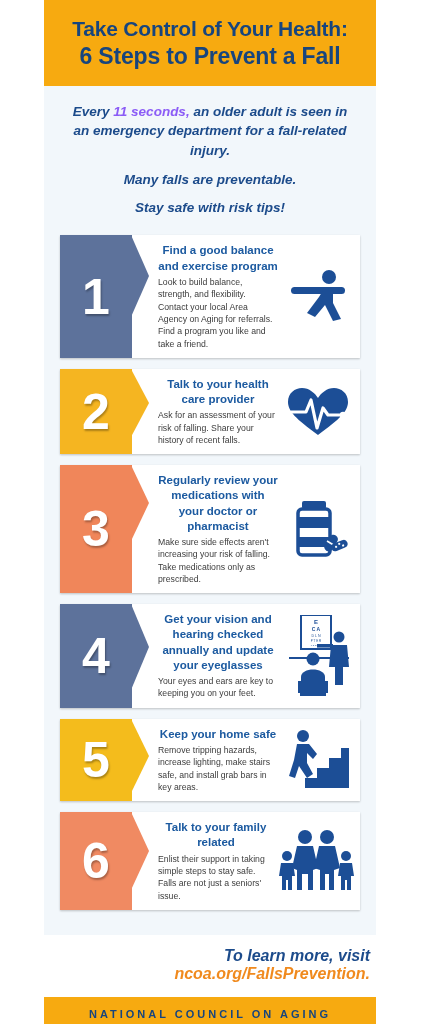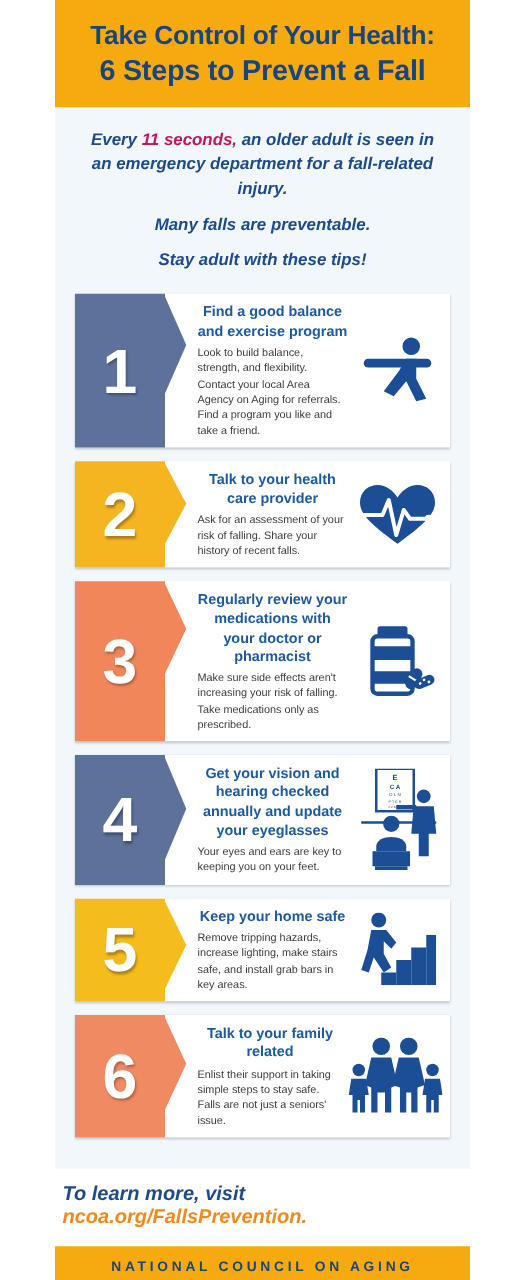--- a/index.html
+++ b/index.html
@@ -34,21 +34,21 @@
     text-align:center;
   }
   .intro p {
     color:#1C4B8B;
     font-style:italic;
     font-weight:bold;
     font-size:13.5px;
     line-height:1.45;
   }
   .intro p.lead { margin-bottom:10px; }
-  .intro .hl { color:#be185d; }
+  .intro .hl { color:#8b5cf6; }
   .intro p.small1 { margin-bottom:8px; }
 
   
   .steps { background:#F2F7FB; padding:4px 16px 14px; }
   .step {
     position:relative;
     display:flex;
     align-items:stretch;
     background:#ffffff;
     margin-bottom:11px;
@@ -118,21 +118,21 @@
   .logo-wordmark .nco { color:#18468B; }
   .logo-wordmark .a { color:#F2A81D; }
   .logo-tag {
     color:#18468B;
     font-size:10px;
     margin-top:1px;
     letter-spacing:0.1px;
   }
   .cta {
     background:#ffffff;
-    text-align:left;
+    text-align:right;
     padding:12px 6px 14px;
   }
   .cta span {
     font-size:16px;
     font-weight:bold;
     font-style:italic;
   }
   .cta .c1 { color:#1C4B8B; }
   .cta .c2 { color:#F08A1E; }
 
@@ -204,21 +204,21 @@
       <span class="l2">6 Steps to Prevent a Fall</span>
     </h1>
   </div>
 
   <div class="intro">
     <p class="lead">
       <span>Every </span><span class="hl">11 seconds,</span><span> an older adult is seen in</span><br>
       <span>an emergency department for a fall-related injury.</span>
     </p>
     <p class="small1">Many falls are preventable.</p>
-    <p>Stay adult with these tips!</p>
+    <p>Stay safe with risk tips!</p>
   </div>
 
   <div class="steps">
 
     <div class="step" style="min-height:78px;">
       <div class="badge h82" style="background:#5D729B;color:#5D729B;">
         <span style="color:#fff;position:relative;z-index:3;">1</span>
         <span class="arrow"></span>
       </div>
       <div class="content">

